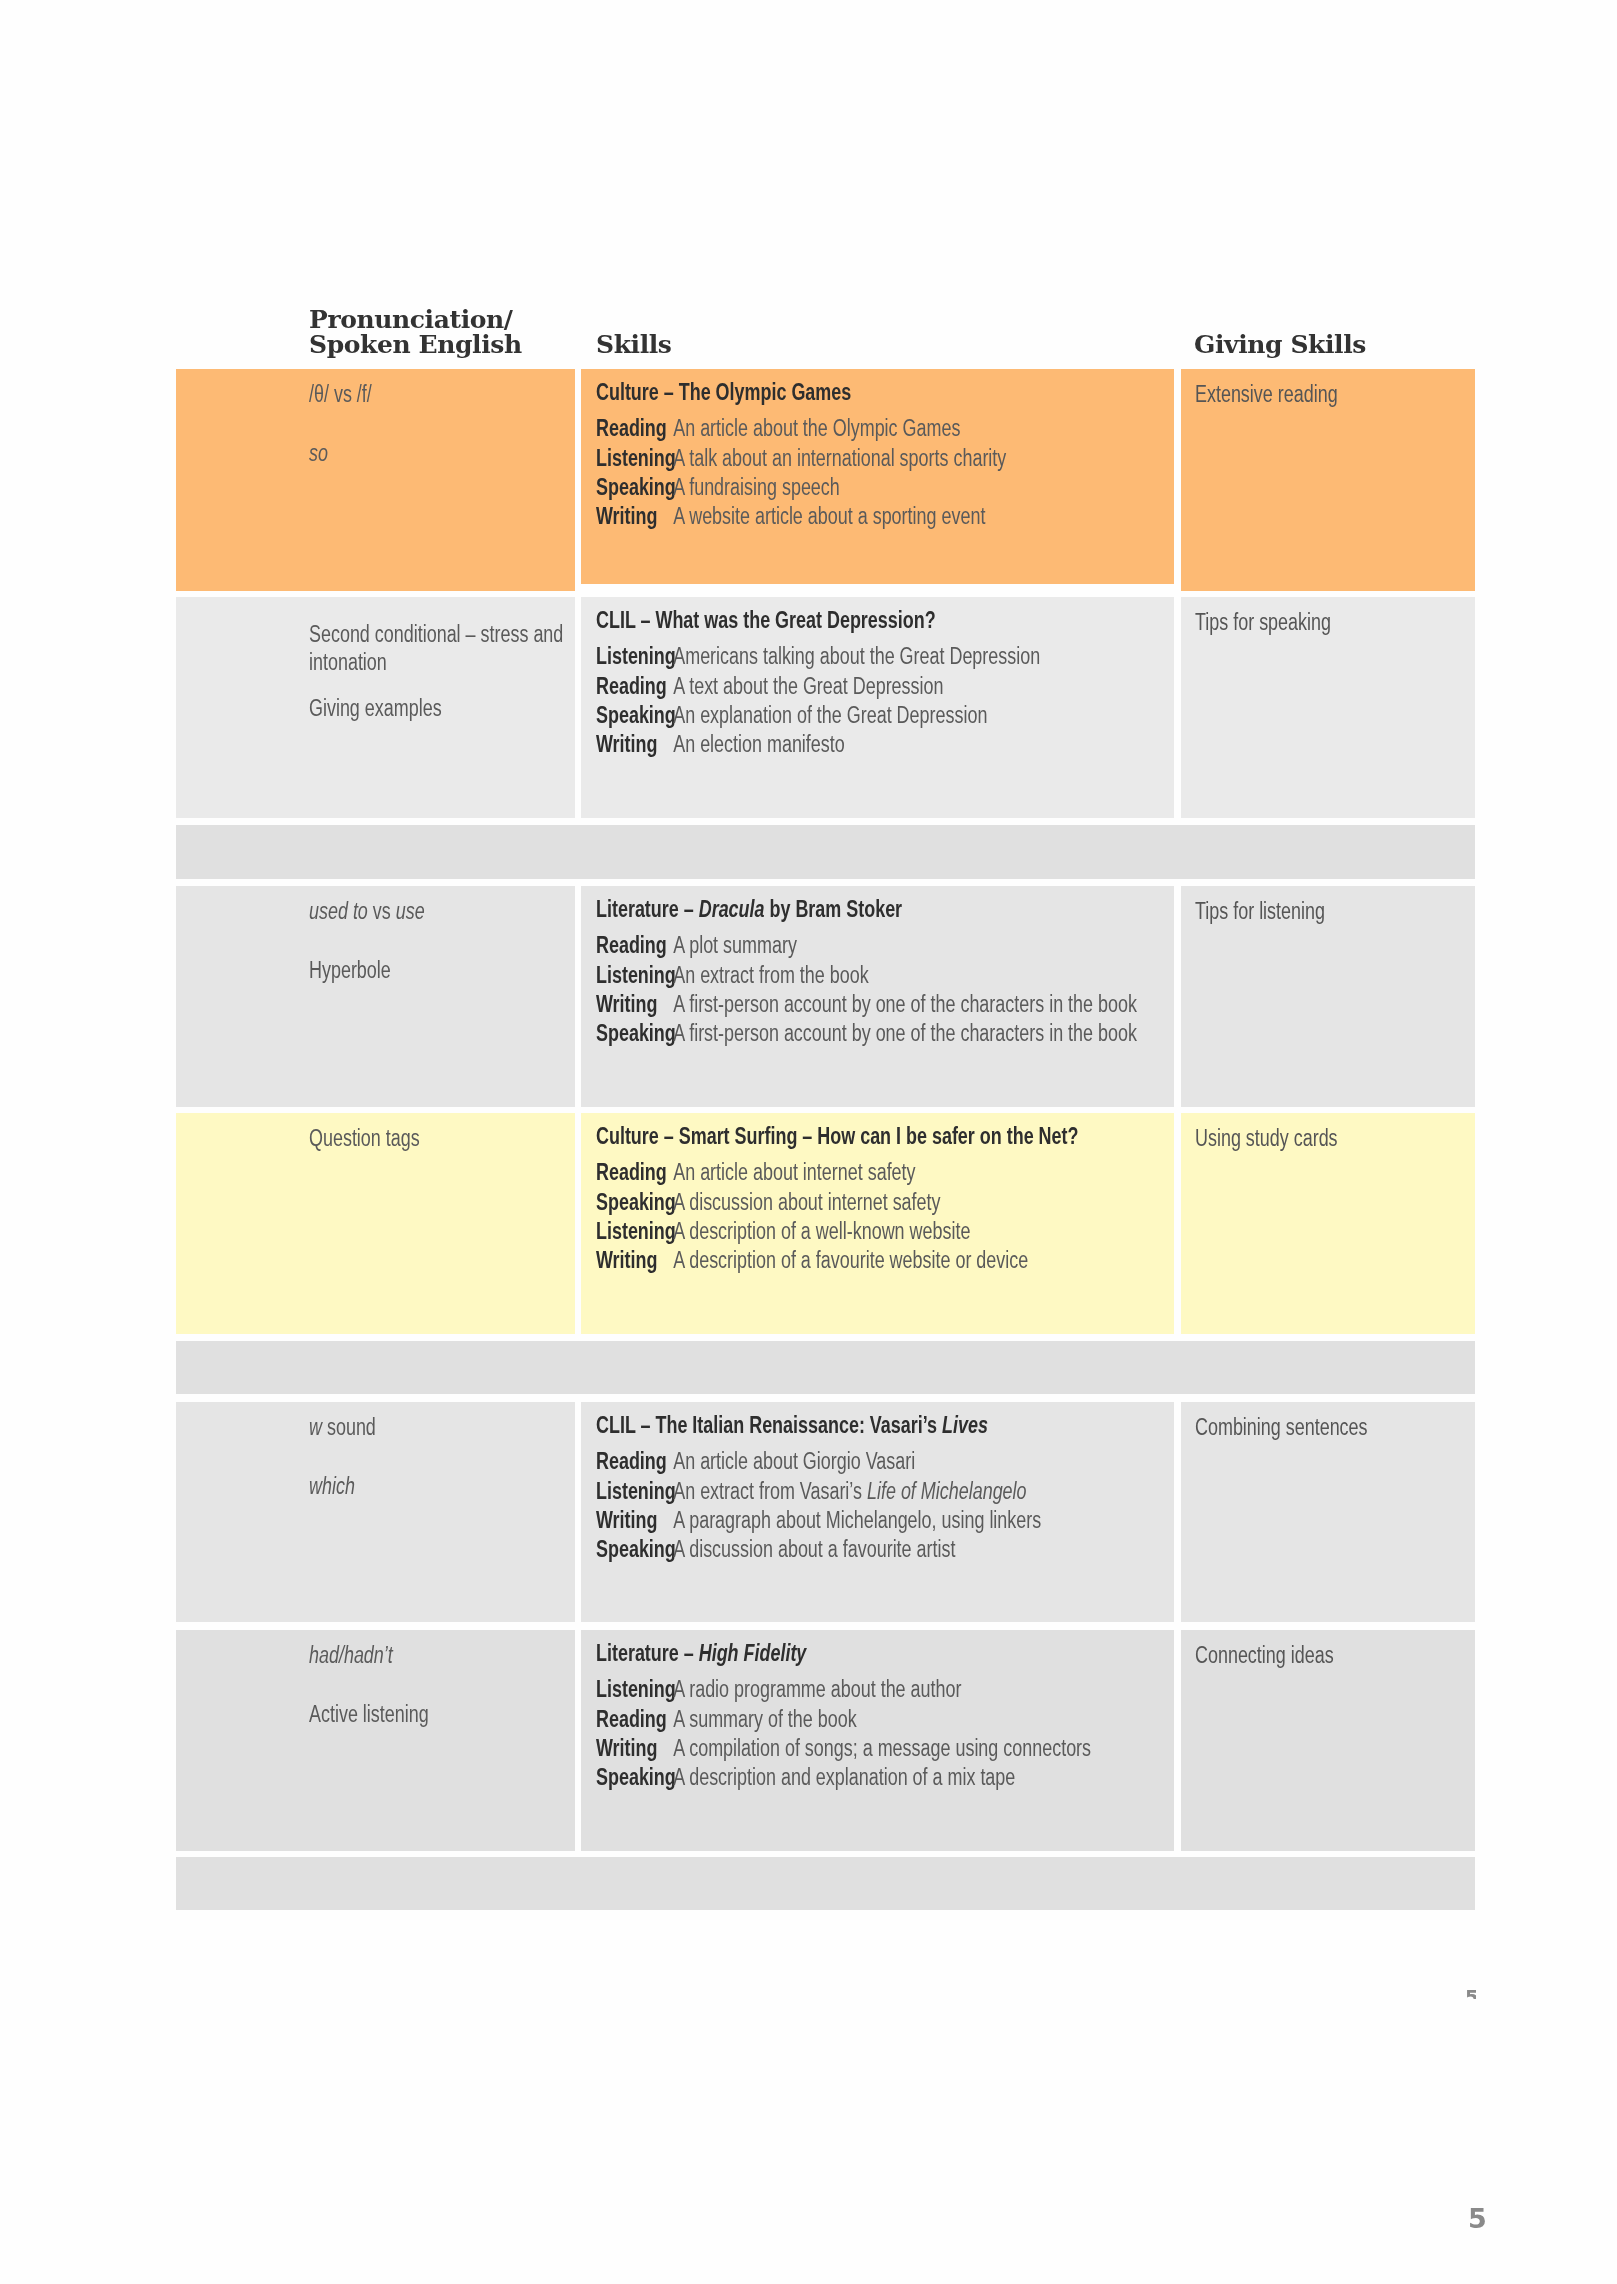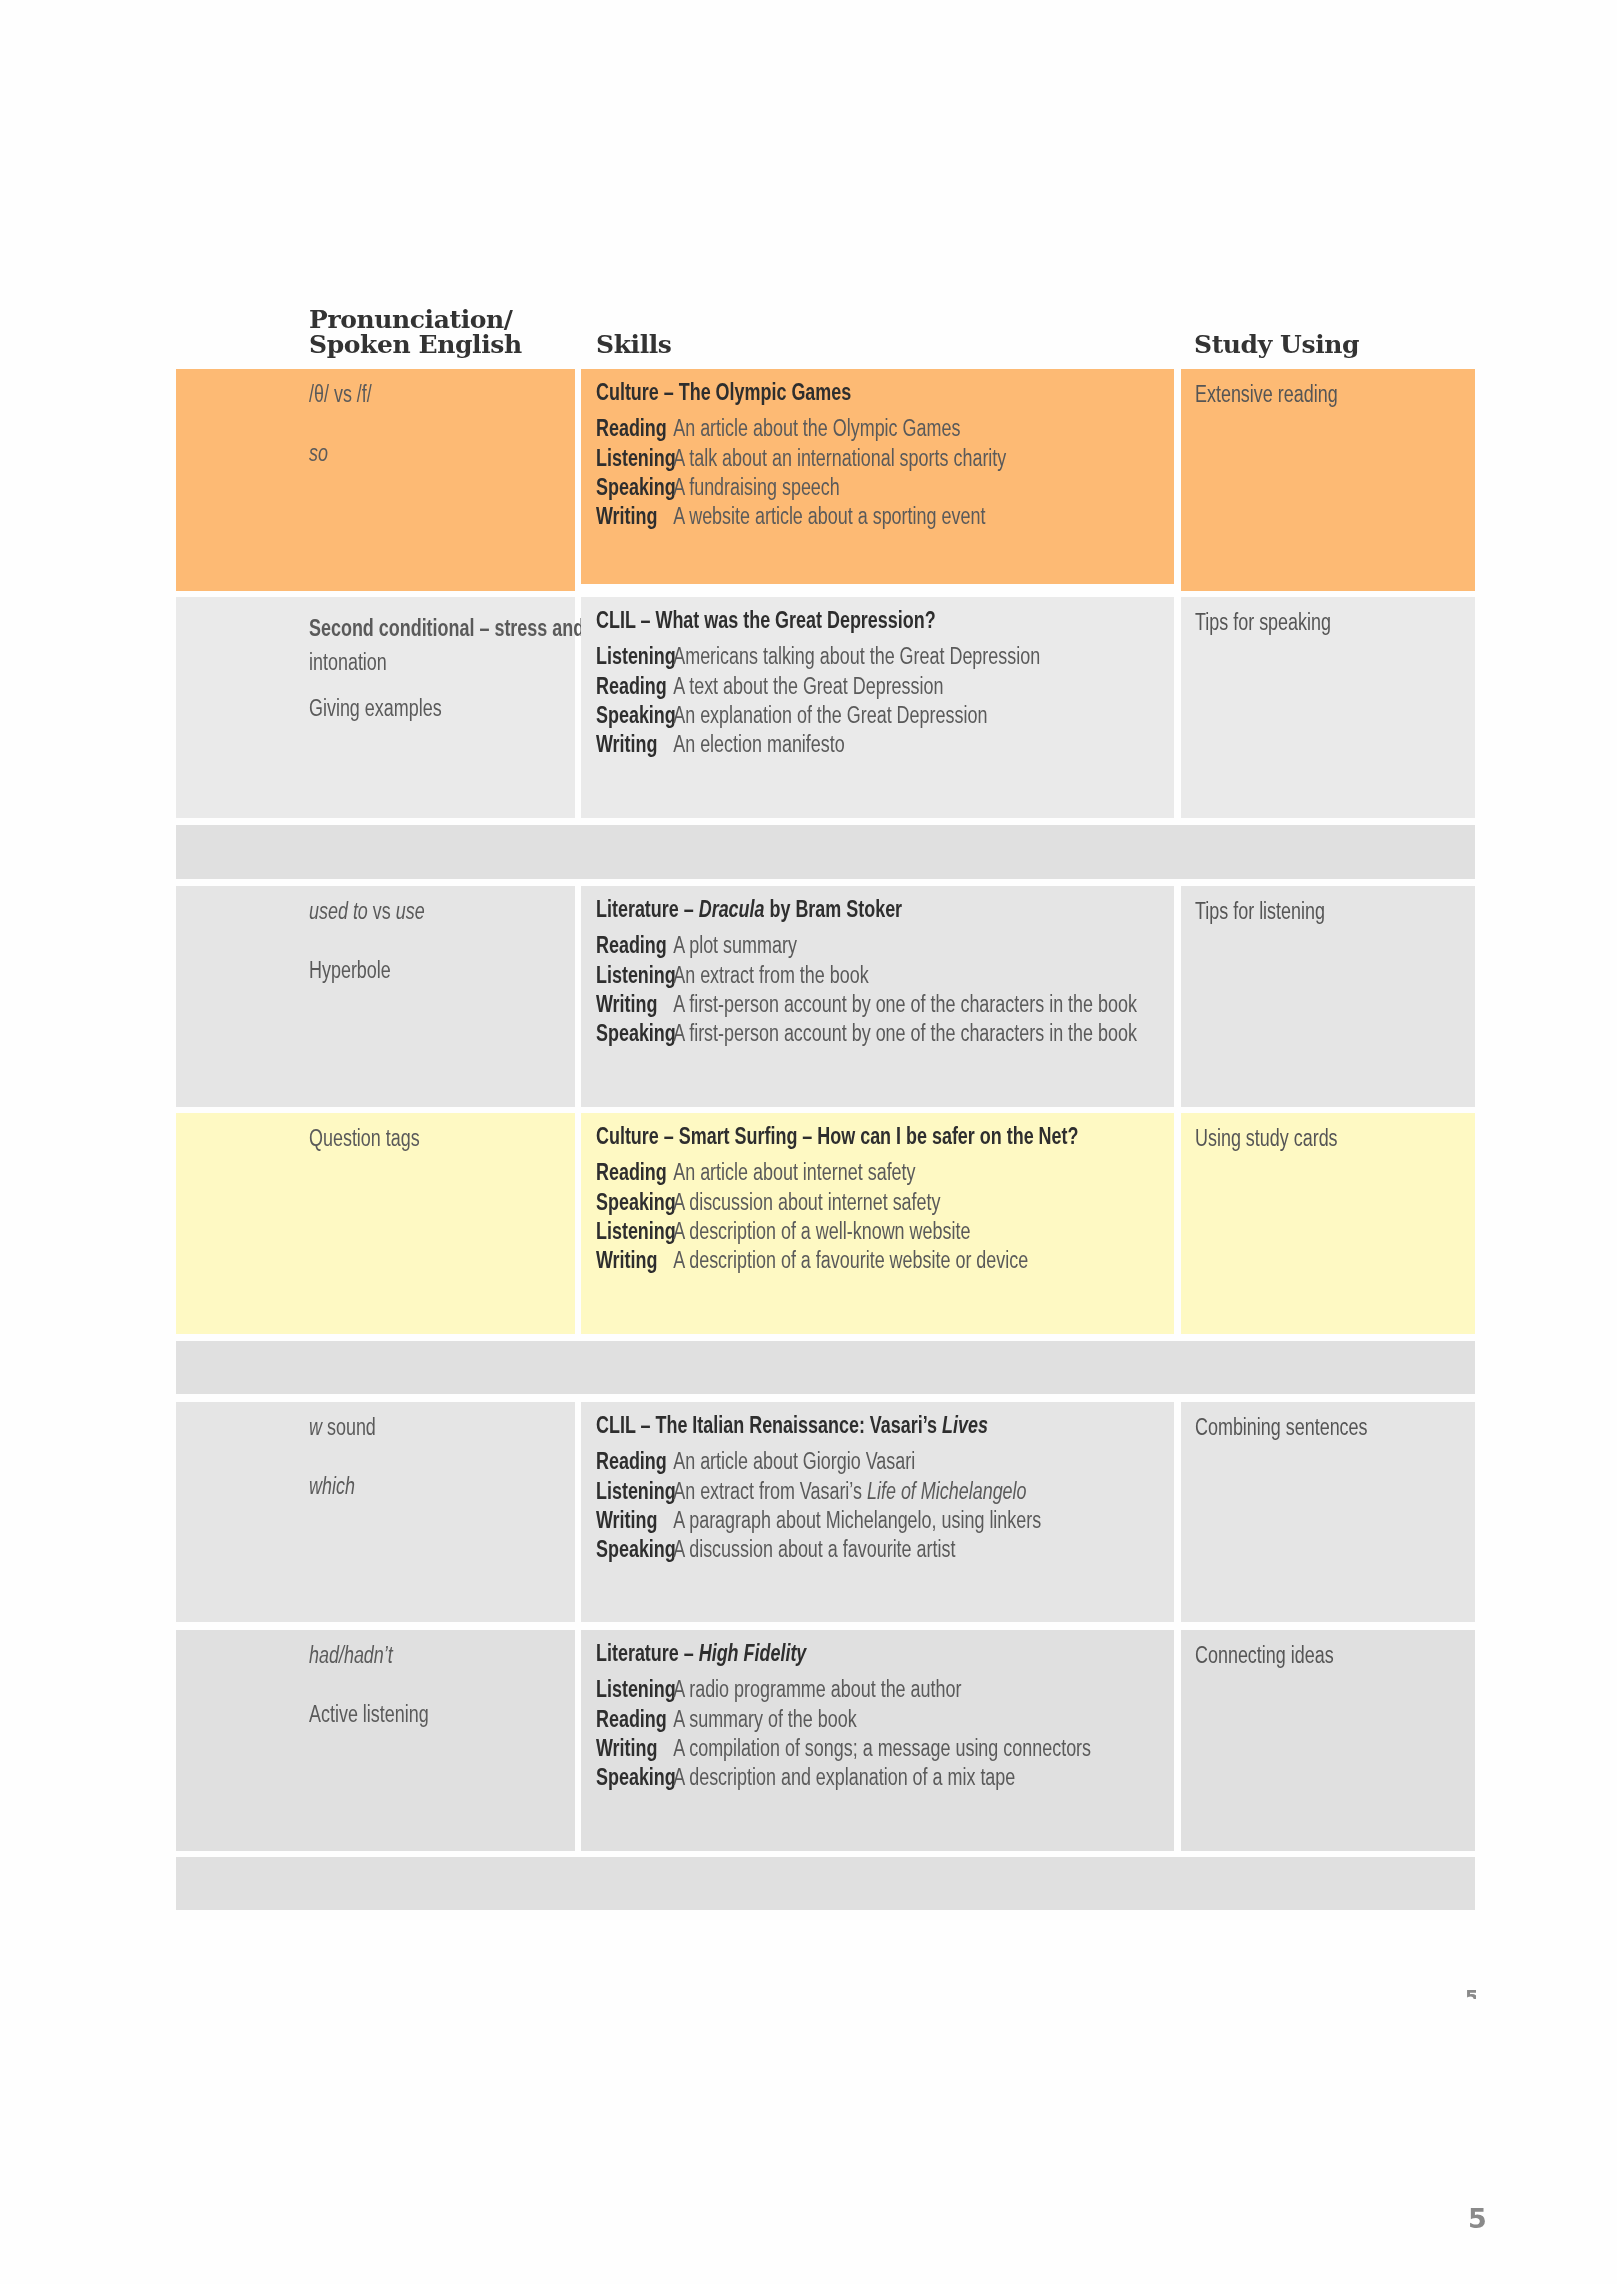--- a/index.html
+++ b/index.html
@@ -41,21 +41,21 @@
 </head>
 <body>
 
 <div class="page">
 
   <div class="hdr" style="left:309px; top:307px;">
     <span>Pronunciation/</span>
     <span>Spoken English</span>
   </div>
   <div class="hdr" style="left:596px; top:332px;">Skills</div>
-  <div class="hdr" style="left:1194px; top:332px;">Study Using</div>
+  <div class="hdr" style="left:1194px; top:332px;">Giving Skills</div>
 
   <div class="row1">
     <div class="cell" style="left:176px; top:369px; width:399px; height:222px;">
       <div class="pron txt">
         <div class="item" style="top:0px;"><span class="cond"><span>/θ/ vs /f/</span></span></div>
         <div class="item" style="top:59px;"><span class="cond"><span class="em">so</span></span></div>
       </div>
     </div>
     <div class="cell" style="left:581px; top:369px; width:593px; height:215px;">
       <div class="skills txt">
@@ -67,21 +67,21 @@
       </div>
     </div>
     <div class="cell" style="left:1181px; top:369px; width:294px; height:222px;">
       <div class="study txt"><span class="cond">Extensive reading</span></div>
     </div>
   </div>
 
   <div class="row2">
     <div class="cell" style="left:176px; top:597px; width:399px; height:221px;">
       <div class="pron txt">
-        <div class="item" style="top:6px;font-weight:bold;"><span class="cond"><span>Second conditional – stress and</span></span></div>
+        <div class="item" style="top:12px;"><span class="cond"><span>Second conditional – stress and</span></span></div>
         <div class="item" style="top:40px;"><span class="cond"><span>intonation</span></span></div>
         <div class="item" style="top:86px;"><span class="cond"><span>Giving examples</span></span></div>
       </div>
     </div>
     <div class="cell" style="left:581px; top:597px; width:593px; height:221px;">
       <div class="skills txt">
         <div class="line" style="top:0px;"><span class="cond title"><span>CLIL – What was the Great Depression?</span></span></div>
         <div class="line" style="top:36px;"><span class="cond"><span class="lbl">Listening</span><span class="desc"><span>Americans talking about the Great Depression</span></span></span></div>
         <div class="line" style="top:66px;"><span class="cond"><span class="lbl">Reading</span><span class="desc"><span>A text about the Great Depression</span></span></span></div>
         <div class="line" style="top:95px;"><span class="cond"><span class="lbl">Speaking</span><span class="desc"><span>An explanation of the Great Depression</span></span></span></div>

